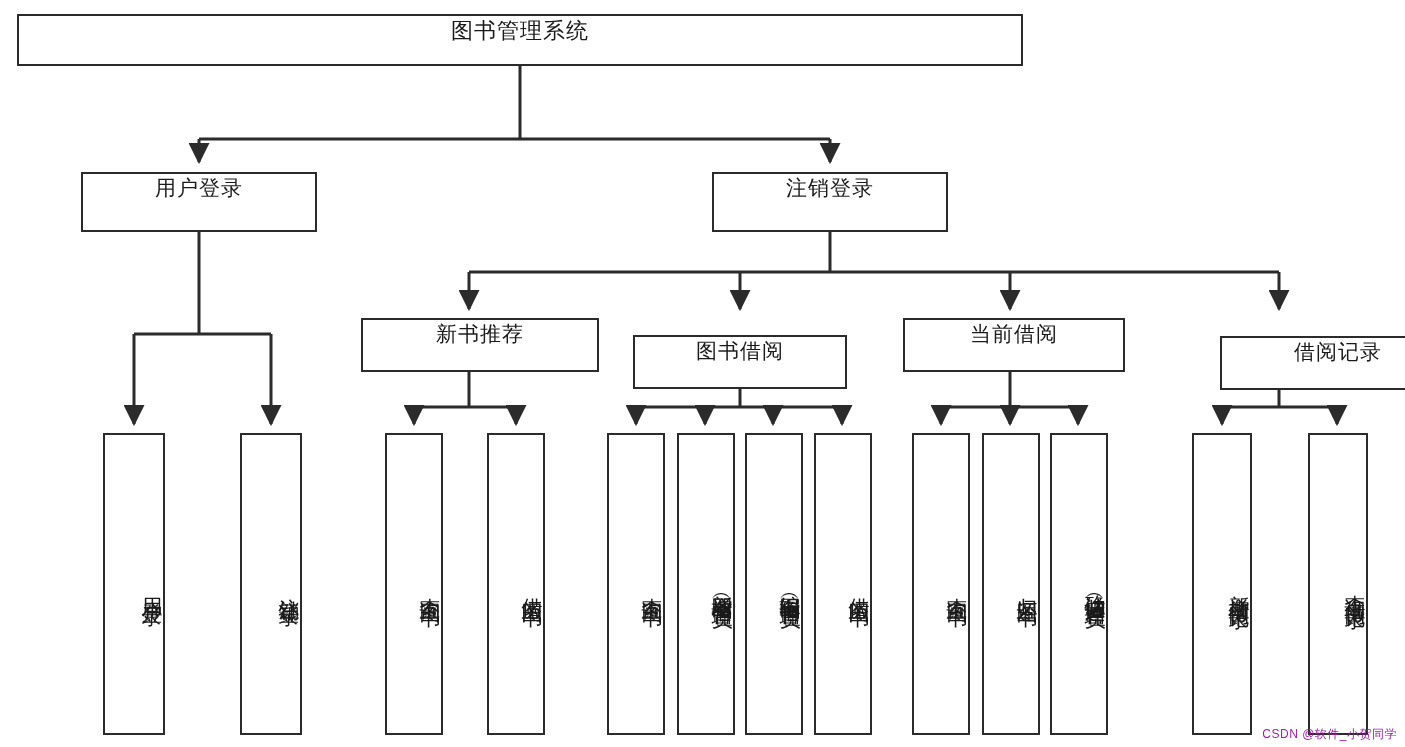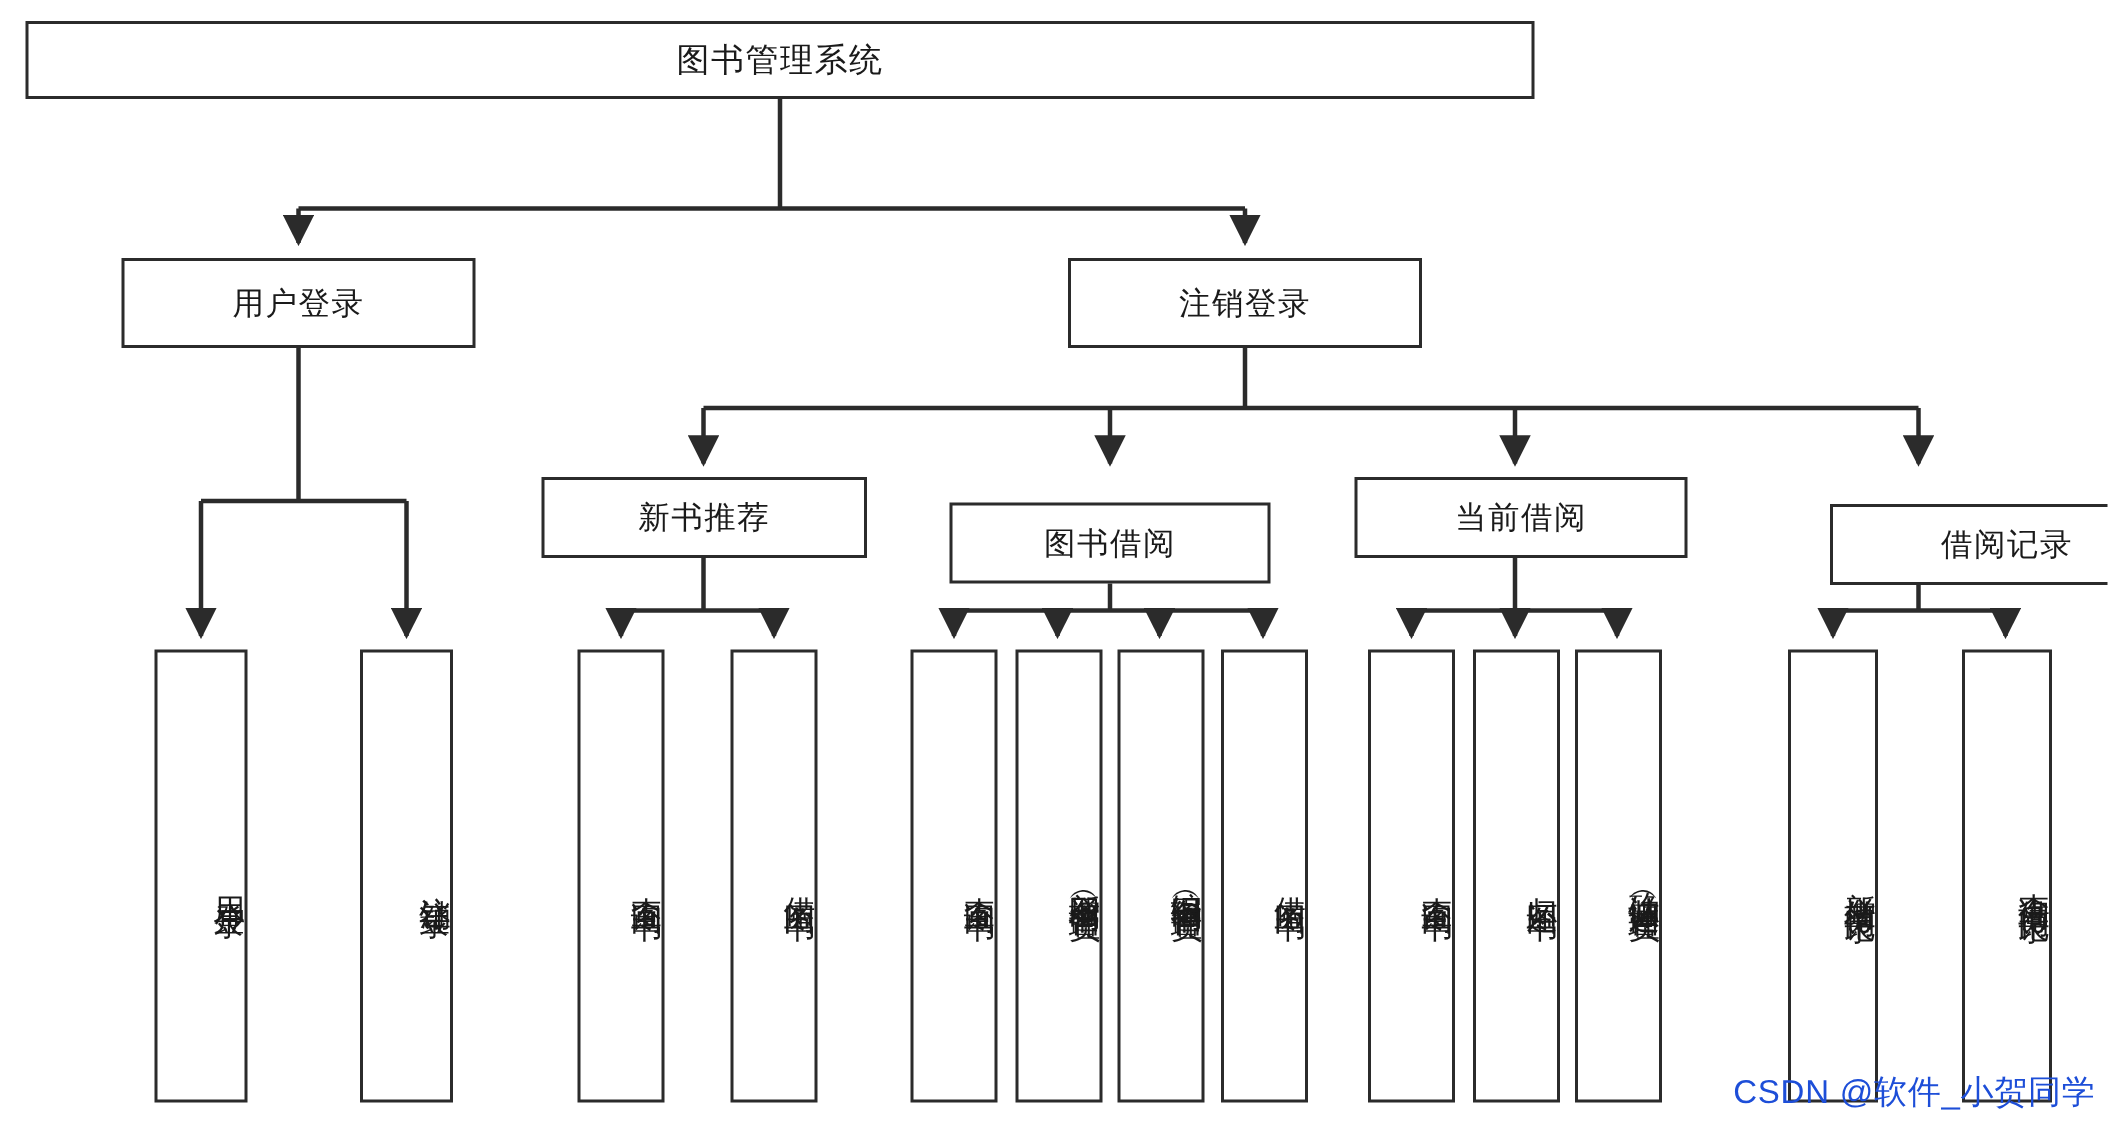--- a/index.html
+++ b/index.html
@@ -18,21 +18,20 @@
   #edges{
     position:absolute;left:0;top:0;width:1405px;height:747px;
     pointer-events:none;
   }
   .node{
     position:absolute;
     box-sizing:border-box;
     background:#ffffff;
     border:2px solid #2b2b2b;
     display:flex;
-    align-items:center;
     justify-content:center;
     color:#1a1a1a;
   }
   .node.h{
     font-size:21px;
     letter-spacing:1px;
   }
   .node.v{
     writing-mode:vertical-rl;
     text-orientation:upright;
@@ -46,22 +45,22 @@
     writing-mode:vertical-rl;
     text-orientation:upright;
     line-height:1.0;
     white-space:nowrap;
   }
   .node.v.tall .vtxt{ letter-spacing:2px; }
   .node.root{ font-size:22px; }
   #watermark{
     position:absolute;
     right:8px;bottom:4px;
-    font-size:22px;
-    color:#1d4ed8;
+    font-size:12px;
+    color:#a21caf;
     white-space:nowrap;
     letter-spacing:0.5px;
   }
 </style>
 </head>
 <body>
 
 <div id="canvas">
 
   <svg id="edges" viewBox="0 0 1405 747" width="1405" height="747" xmlns="http://www.w3.org/2000/svg">
@@ -118,21 +117,21 @@
     <span>图书管理系统</span>
   </div>
 
   <div class="node h" style="left:81px;top:172px;width:236px;height:60px;">
     <span>用户登录</span>
   </div>
   <div class="node h" style="left:712px;top:172px;width:236px;height:60px;">
     <span>注销登录</span>
   </div>
 
-  <div class="node h" style="left:361px;top:318px;width:217px;height:54px;">
+  <div class="node h" style="left:361px;top:318px;width:238px;height:54px;">
     <span>新书推荐</span>
   </div>
   <div class="node h" style="left:633px;top:318px;width:214px;height:54px;margin-top:17px;">
     <span>图书借阅</span>
   </div>
   <div class="node h" style="left:903px;top:318px;width:222px;height:54px;">
     <span>当前借阅</span>
   </div>
   <div class="node h" style="left:1172px;top:336px;width:236px;height:54px;margin-left:48px;">
     <span>借阅记录</span>

